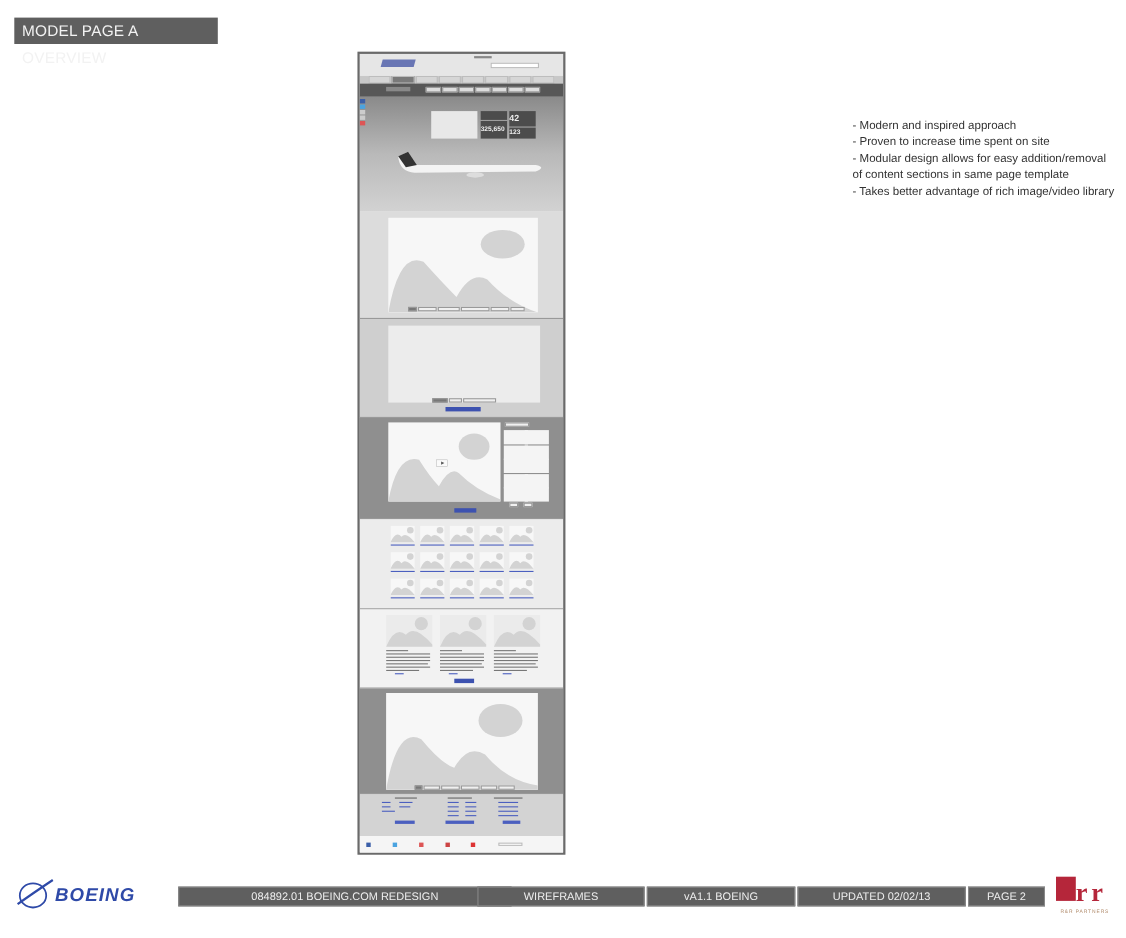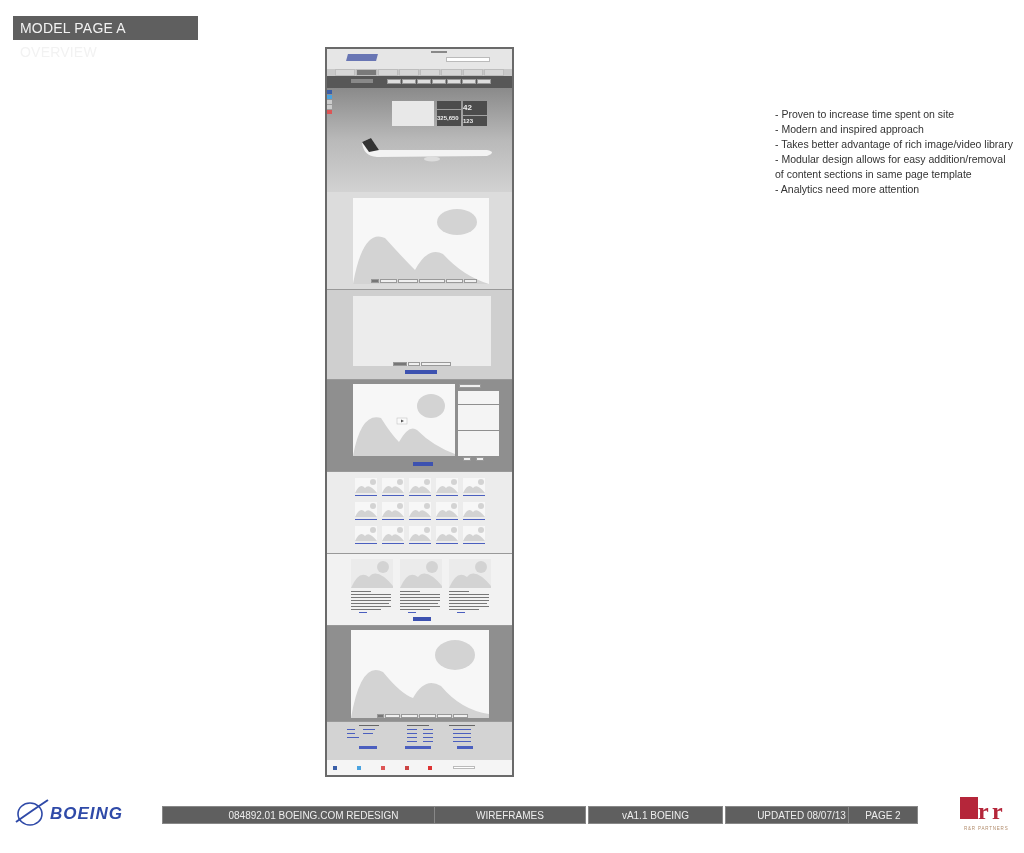--- a/index.html
+++ b/index.html
@@ -253,37 +253,36 @@
       <span style="position:absolute;left:30px;top:6px;width:4px;height:4px;background:#4aa3e0"></span>
       <span style="position:absolute;left:54px;top:6px;width:4px;height:4px;background:#d55"></span>
       <span style="position:absolute;left:78px;top:6px;width:4px;height:4px;background:#c44"></span>
       <span style="position:absolute;left:101px;top:6px;width:4px;height:4px;background:#d33"></span>
       <span style="position:absolute;left:126px;top:6px;width:22px;height:3px;background:#fff;border:1px solid #bbb"></span>
     </div>
   </div>
 </div>
 
 <div class="notes">
+  <p>- Modern and inspired approach</p>
   <p>- Proven to increase time spent on site</p>
-  <p>- Modern and inspired approach</p>
+  <p>- Modular design allows for easy addition/removal of content sections in same page template</p>
   <p>- Takes better advantage of rich image/video library</p>
-  <p>- Modular design allows for easy addition/removal of content sections in same page template</p>
-  <p>- Analytics need more attention</p>
 </div>
 
 <svg class="boeing-logo" viewBox="0 0 142 36">
   <ellipse cx="16" cy="18" rx="12" ry="11" fill="none" stroke="#2f4aa8" stroke-width="1.6"></ellipse>
   <path d="M2 26 Q16 16 34 4" stroke="#2f4aa8" stroke-width="2" fill="none"></path>
   <text x="36" y="23" font-family="Liberation Sans, sans-serif" font-size="17" font-weight="bold" font-style="italic" fill="#2f4aa8" letter-spacing="1">BOEING</text>
 </svg>
 
 <div class="foot-bar" style="left:162px;width:303px">084892.01 BOEING.COM REDESIGN</div>
 <div class="foot-bar" style="left:434px;width:152px">WIREFRAMES</div>
 <div class="foot-bar" style="left:588px;width:135px">vA1.1 BOEING</div>
-<div class="foot-bar" style="left:725px;width:153px">UPDATED 08/07/13</div>
-<div class="foot-bar" style="left:848px;width:70px">PAGE 2</div>
+<div class="foot-bar" style="left:725px;width:153px">UPDATED 02/02/13</div>
+<div class="foot-bar" style="left:880px;width:70px">PAGE 2</div>
 
 <svg class="rr-logo" viewBox="0 0 52 38">
   <rect x="2" y="2" width="18" height="22" fill="#b5263a"></rect>
   <text x="20" y="24" font-family="Liberation Serif, serif" font-size="24" font-weight="bold" fill="#b5263a">r</text>
   <text x="34" y="24" font-family="Liberation Serif, serif" font-size="24" font-weight="bold" fill="#b5263a">r</text>
   <text x="6" y="35" font-family="Liberation Sans, sans-serif" font-size="4.5" fill="#b08a6a" letter-spacing="0.8">R&amp;R PARTNERS</text>
 </svg>
 
 </body></html>

